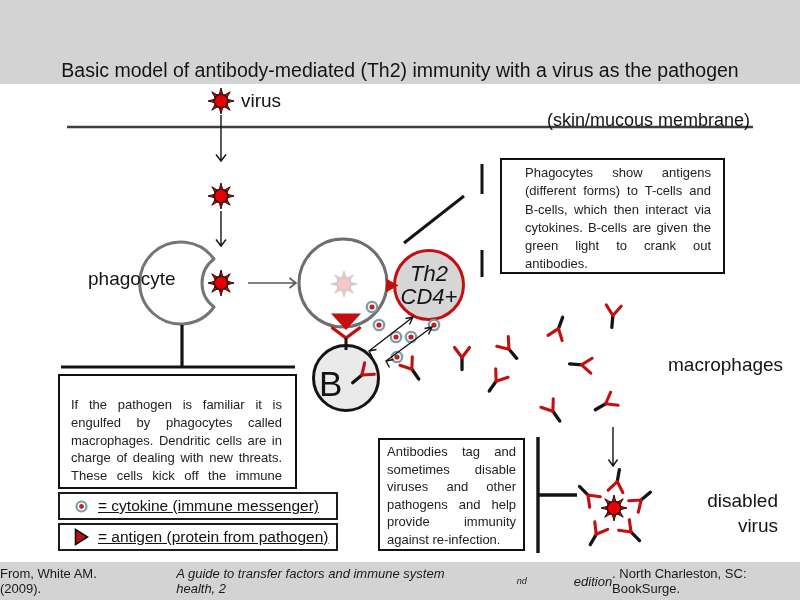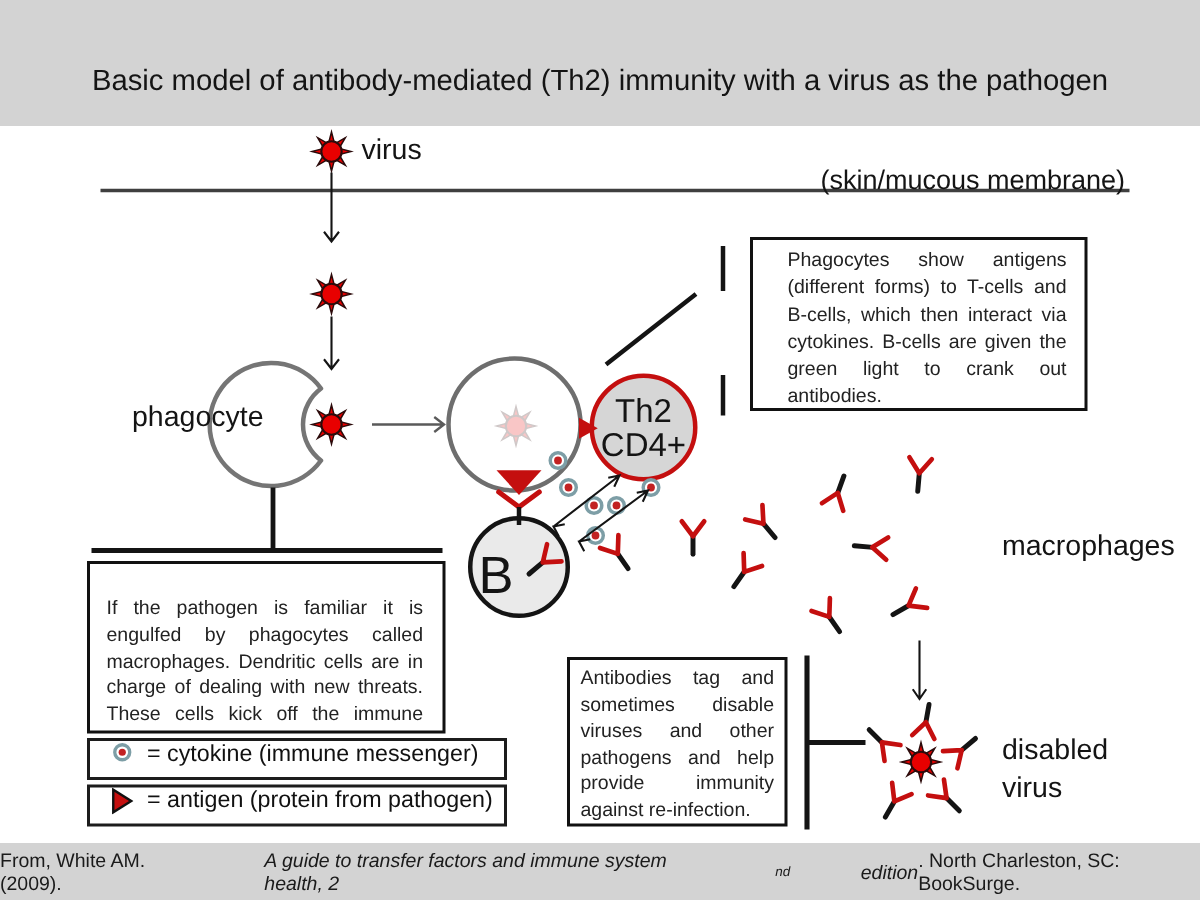--- a/index.html
+++ b/index.html
@@ -7,47 +7,47 @@
     position:relative;
     width:800px;height:600px;
     overflow:hidden;
     background:var(--canvas-bg,#fff);
     font-family:"Liberation Sans", sans-serif;
     color:var(--ink,#141414);
   }
   .bar{position:absolute;left:0;width:800px;background:var(--bar-bg,#d3d3d3);z-index:0;}
   #header{top:0;height:84px;}
   #footer{top:562px;height:38px;display:flex;align-items:center;font-size:13px;color:#1a1a1a;}
-  #header .title{margin:0;padding-top:43px;text-align:center;font-size:19.5px;font-weight:normal;color:var(--ink);}
+  #header .title{margin:16px;padding-top:43px;text-align:center;font-size:19.5px;font-weight:normal;color:var(--ink);}
   .it{font-style:italic;margin-left:47px;}
   sup{font-size:9px;line-height:0;}
 
-  .lbl{position:absolute;z-index:3;color:var(--ink);white-space:nowrap;}
+  .lbl{position:absolute;z-index:3;color:var(--ink);white-space:nowrap;text-align:right;}
   #virus-label{left:241px;top:90px;font-size:19px;}
   #membrane-label{left:547px;top:110px;font-size:18px;}
   #phagocyte-label{left:88px;top:268px;font-size:19px;}
   #antibodies-label{left:668px;top:354px;font-size:19px;}
   #disabled-label{left:668px;top:488px;font-size:19px;line-height:25px;white-space:normal;width:110px;}
   #b-label{left:319px;top:364px;font-size:35px;}
 
   .cell{position:absolute;border-radius:50%;box-sizing:border-box;z-index:1;
         display:flex;flex-direction:column;align-items:center;justify-content:center;text-align:center;}
   #th2-cell{left:393px;top:249px;width:72px;height:72px;background:var(--th2-fill,#d6d6d6);
-        border:3.5px solid var(--red,#c40f0f);font-size:22px;line-height:23px;}
+        border:3.5px solid var(--red,#c40f0f);font-size:22px;line-height:23px;font-style:italic;}
   #b-cell{left:312px;top:344px;width:68px;height:68px;background:var(--b-fill,#eaeaea);
         border:3.5px solid var(--ink,#141414);}
 
   .ibox{position:absolute;box-sizing:border-box;background:#fff;border:2.5px solid #111;
         font-size:13px;color:#222;text-align:justify;z-index:3;overflow:hidden;}
   #box-phagocytes{left:500px;top:158px;width:225px;height:116px;padding:4px 12px 0 23px;line-height:18.3px;}
   #box-pathogen{left:58px;top:374px;width:239px;height:115px;padding:20px 13px 0 11px;line-height:17.8px;}
   #box-antibodies{left:378px;top:438px;width:147px;height:113px;padding:3px 7px 0 7px;line-height:17.6px;}
 
   .legend{position:absolute;left:58px;width:280px;height:28px;box-sizing:border-box;background:#fff;
-        border:2px solid #1c1c1c;display:flex;align-items:flex-start;font-size:15.5px;color:#111;z-index:3;}
+        border:2px solid #1c1c1c;display:flex;align-items:center;font-size:15.5px;color:#111;z-index:3;text-decoration:underline;}
   #legend-cytokine{top:492px;}
   #legend-antigen{top:523px;}
   .legend .ic{margin:0 9px 0 14px;display:flex;align-items:center;}
 
   svg.overlay{position:absolute;left:0;top:0;z-index:2;pointer-events:none;}
 </style>
 </head>
 <body>
 
 <div id="header" class="bar">

